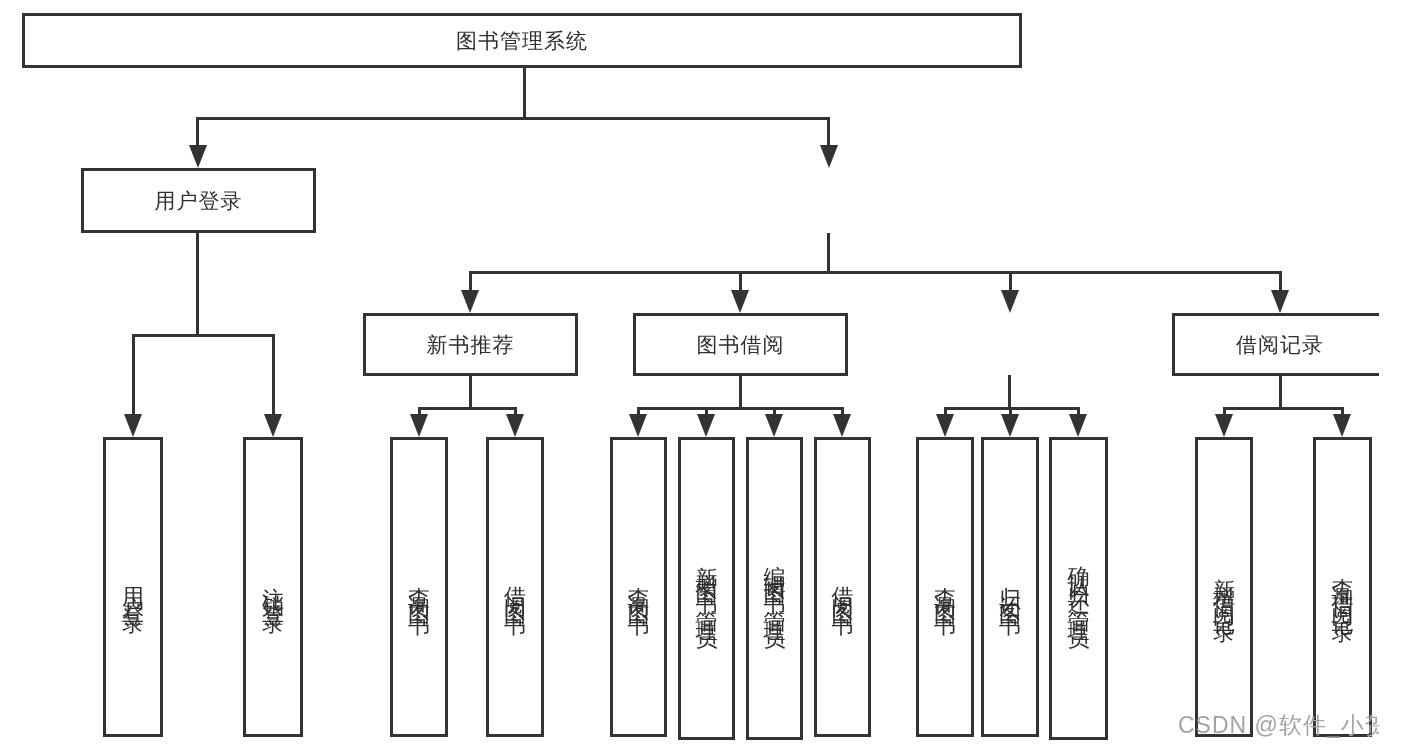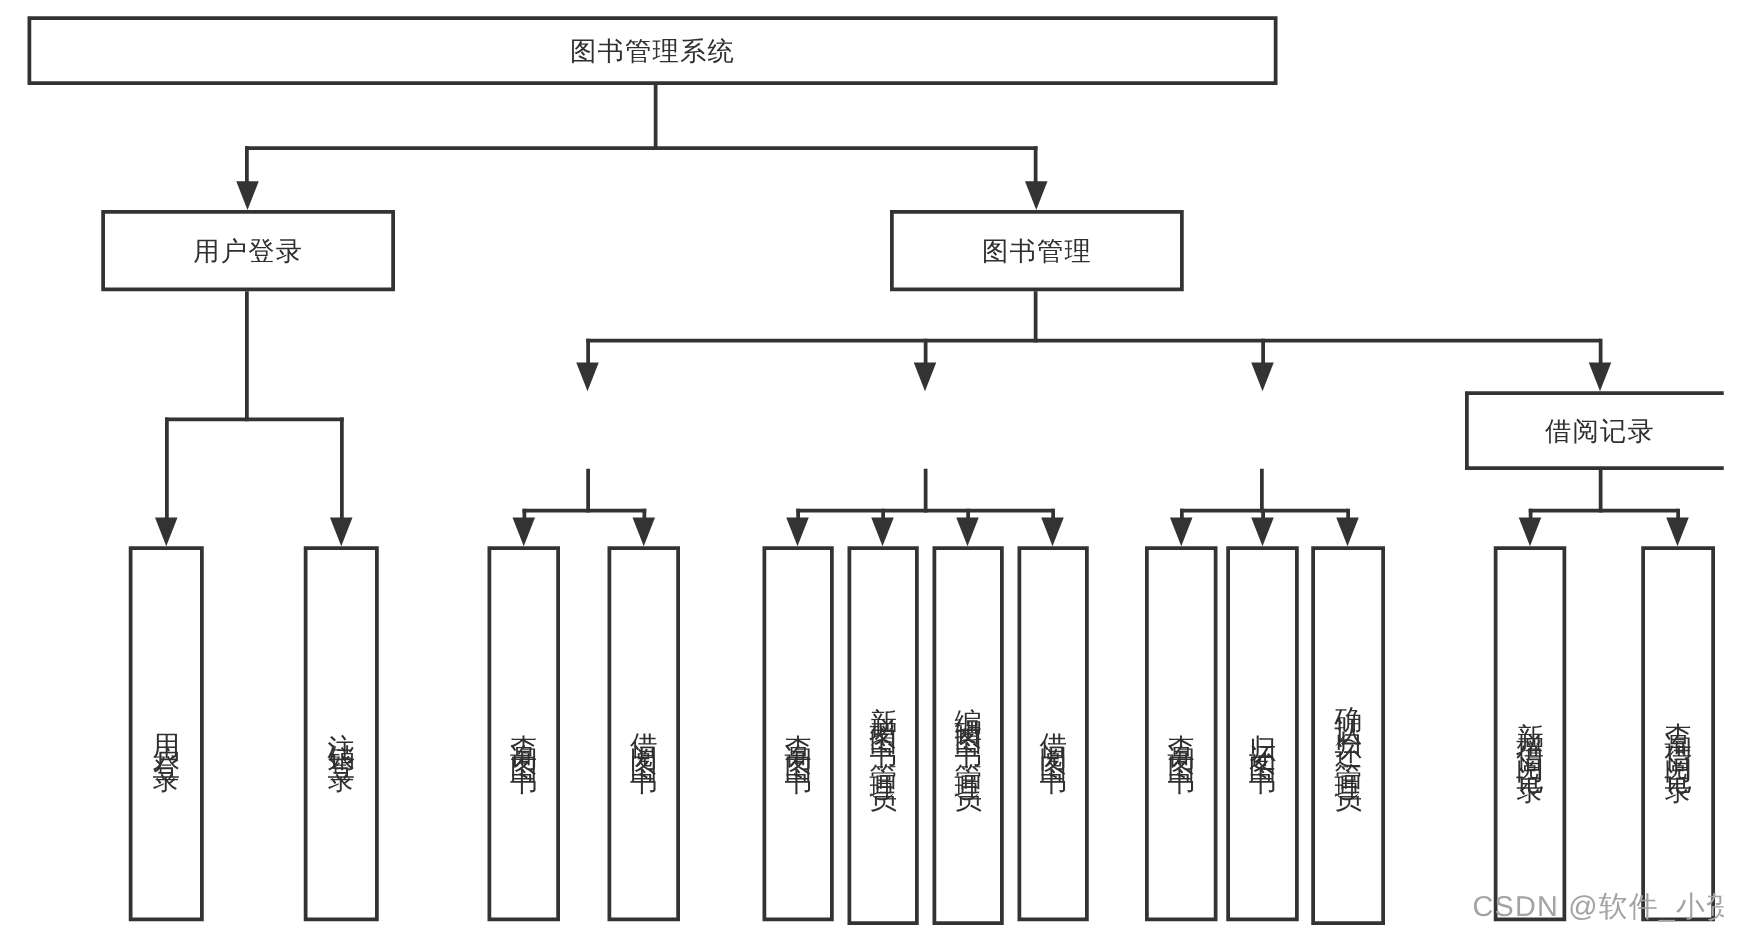--- a/index.html
+++ b/index.html
@@ -63,42 +63,45 @@
   <div class="vl" style="left:523px;top:68px;height:51px"></div>
   <div class="hl" style="left:196px;top:117px;width:634px"></div>
   <div class="vl" style="left:196px;top:117px;height:30px"></div>
   <i class="ah" style="left:189px;top:145px"></i>
   <div class="vl" style="left:827px;top:117px;height:30px"></div>
   <i class="ah" style="left:820px;top:145px"></i>
 
   <div class="node" style="left:81px;top:168px;width:235px;height:65px">
     <span>用户登录</span>
   </div>
-  <div class="node" style="left:712px;top:168px;width:235px;height:65px">
-    <span>图书管理</span>
-  </div>
 
   <div class="vl" style="left:196px;top:233px;height:104px"></div>
   <div class="hl" style="left:132px;top:334px;width:143px"></div>
   <div class="vl" style="left:132px;top:334px;height:82px"></div>
   <i class="ah" style="left:124px;top:414px"></i>
   <div class="vl" style="left:272px;top:334px;height:82px"></div>
   <i class="ah" style="left:264px;top:414px"></i>
 
   <div class="vl" style="left:827px;top:233px;height:41px"></div>
   <div class="hl" style="left:469px;top:271px;width:812px"></div>
   <div class="vl" style="left:469px;top:271px;height:21px"></div>
   <i class="ah" style="left:461px;top:290px"></i>
   <div class="vl" style="left:739px;top:271px;height:21px"></div>
   <i class="ah" style="left:731px;top:290px"></i>
   <div class="vl" style="left:1009px;top:271px;height:21px"></div>
   <i class="ah" style="left:1001px;top:290px"></i>
   <div class="vl" style="left:1279px;top:271px;height:21px"></div>
   <i class="ah" style="left:1271px;top:290px"></i>
 
+  <div class="node" style="left:363px;top:313px;width:215px;height:63px">
+    <span>新书推荐</span>
+  </div>
+  <div class="node" style="left:633px;top:313px;width:215px;height:63px">
+    <span>图书借阅</span>
+  </div>
   <div class="node" style="left:1172px;top:313px;width:216px;height:63px">
     <span>借阅记录</span>
   </div>
 
   <div class="vl" style="left:469px;top:375px;height:35px"></div>
   <div class="hl" style="left:418px;top:407px;width:99px"></div>
   <div class="vl" style="left:418px;top:407px;height:10px"></div>
   <i class="ah" style="left:410px;top:414px"></i>
   <div class="vl" style="left:514px;top:407px;height:10px"></div>
   <i class="ah" style="left:506px;top:414px"></i>

